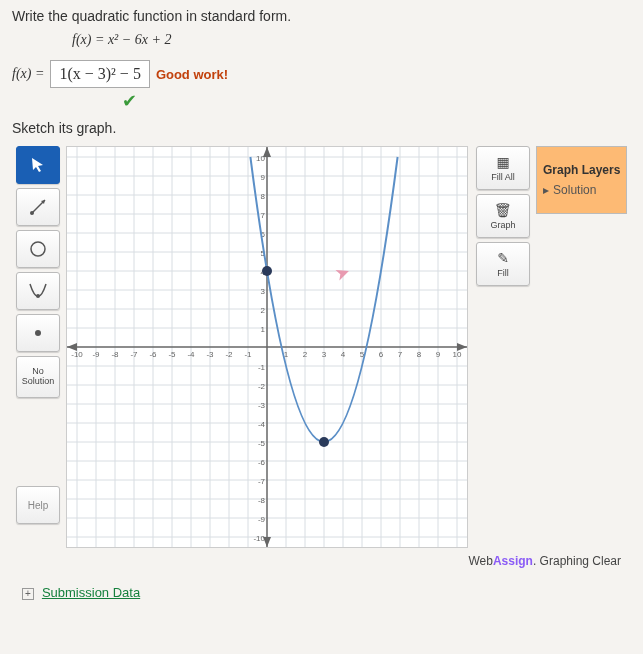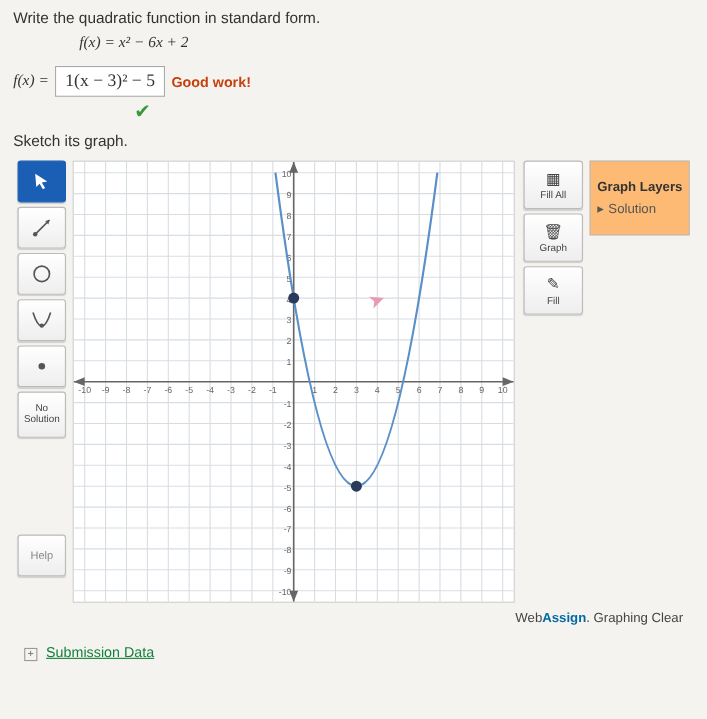--- a/index.html
+++ b/index.html
@@ -61,21 +61,21 @@
 .right-btn .ic { font-size: 14px; }
 
 .layer-panel {
   border: 1px solid #bbb; padding: 16px 6px; background: #fdba74;
   font-size: 12px;
 }
 .layer-title { font-weight: bold; font-size: 12px; }
 .layer-row { display: flex; align-items: center; gap: 4px; margin-top: 6px; color: #555; }
 
 .brand { text-align: right; font-size: 12px; margin: 6px 10px 0 0; color: #444; }
-.brand b { color: #0369a1; font-weight: bold; }
+.brand b { color: #8b5cf6; font-weight: bold; }
 
 .subdata { margin: 16px 0 0 10px; }
 .subdata a { color: #15803d; text-decoration: underline; font-size: 13px; }
 .plus-box { display:inline-block; border:1px solid #999; width:12px; height:12px; font-size:10px; line-height:10px; text-align:center; color:#666; margin-right:4px; }
 .cursor-pink { position:absolute; font-size: 18px; color: #e89ab0; transform: rotate(-20deg); pointer-events:none; }
 </style>
 </head>
 <body>
 
 <div class="content">

